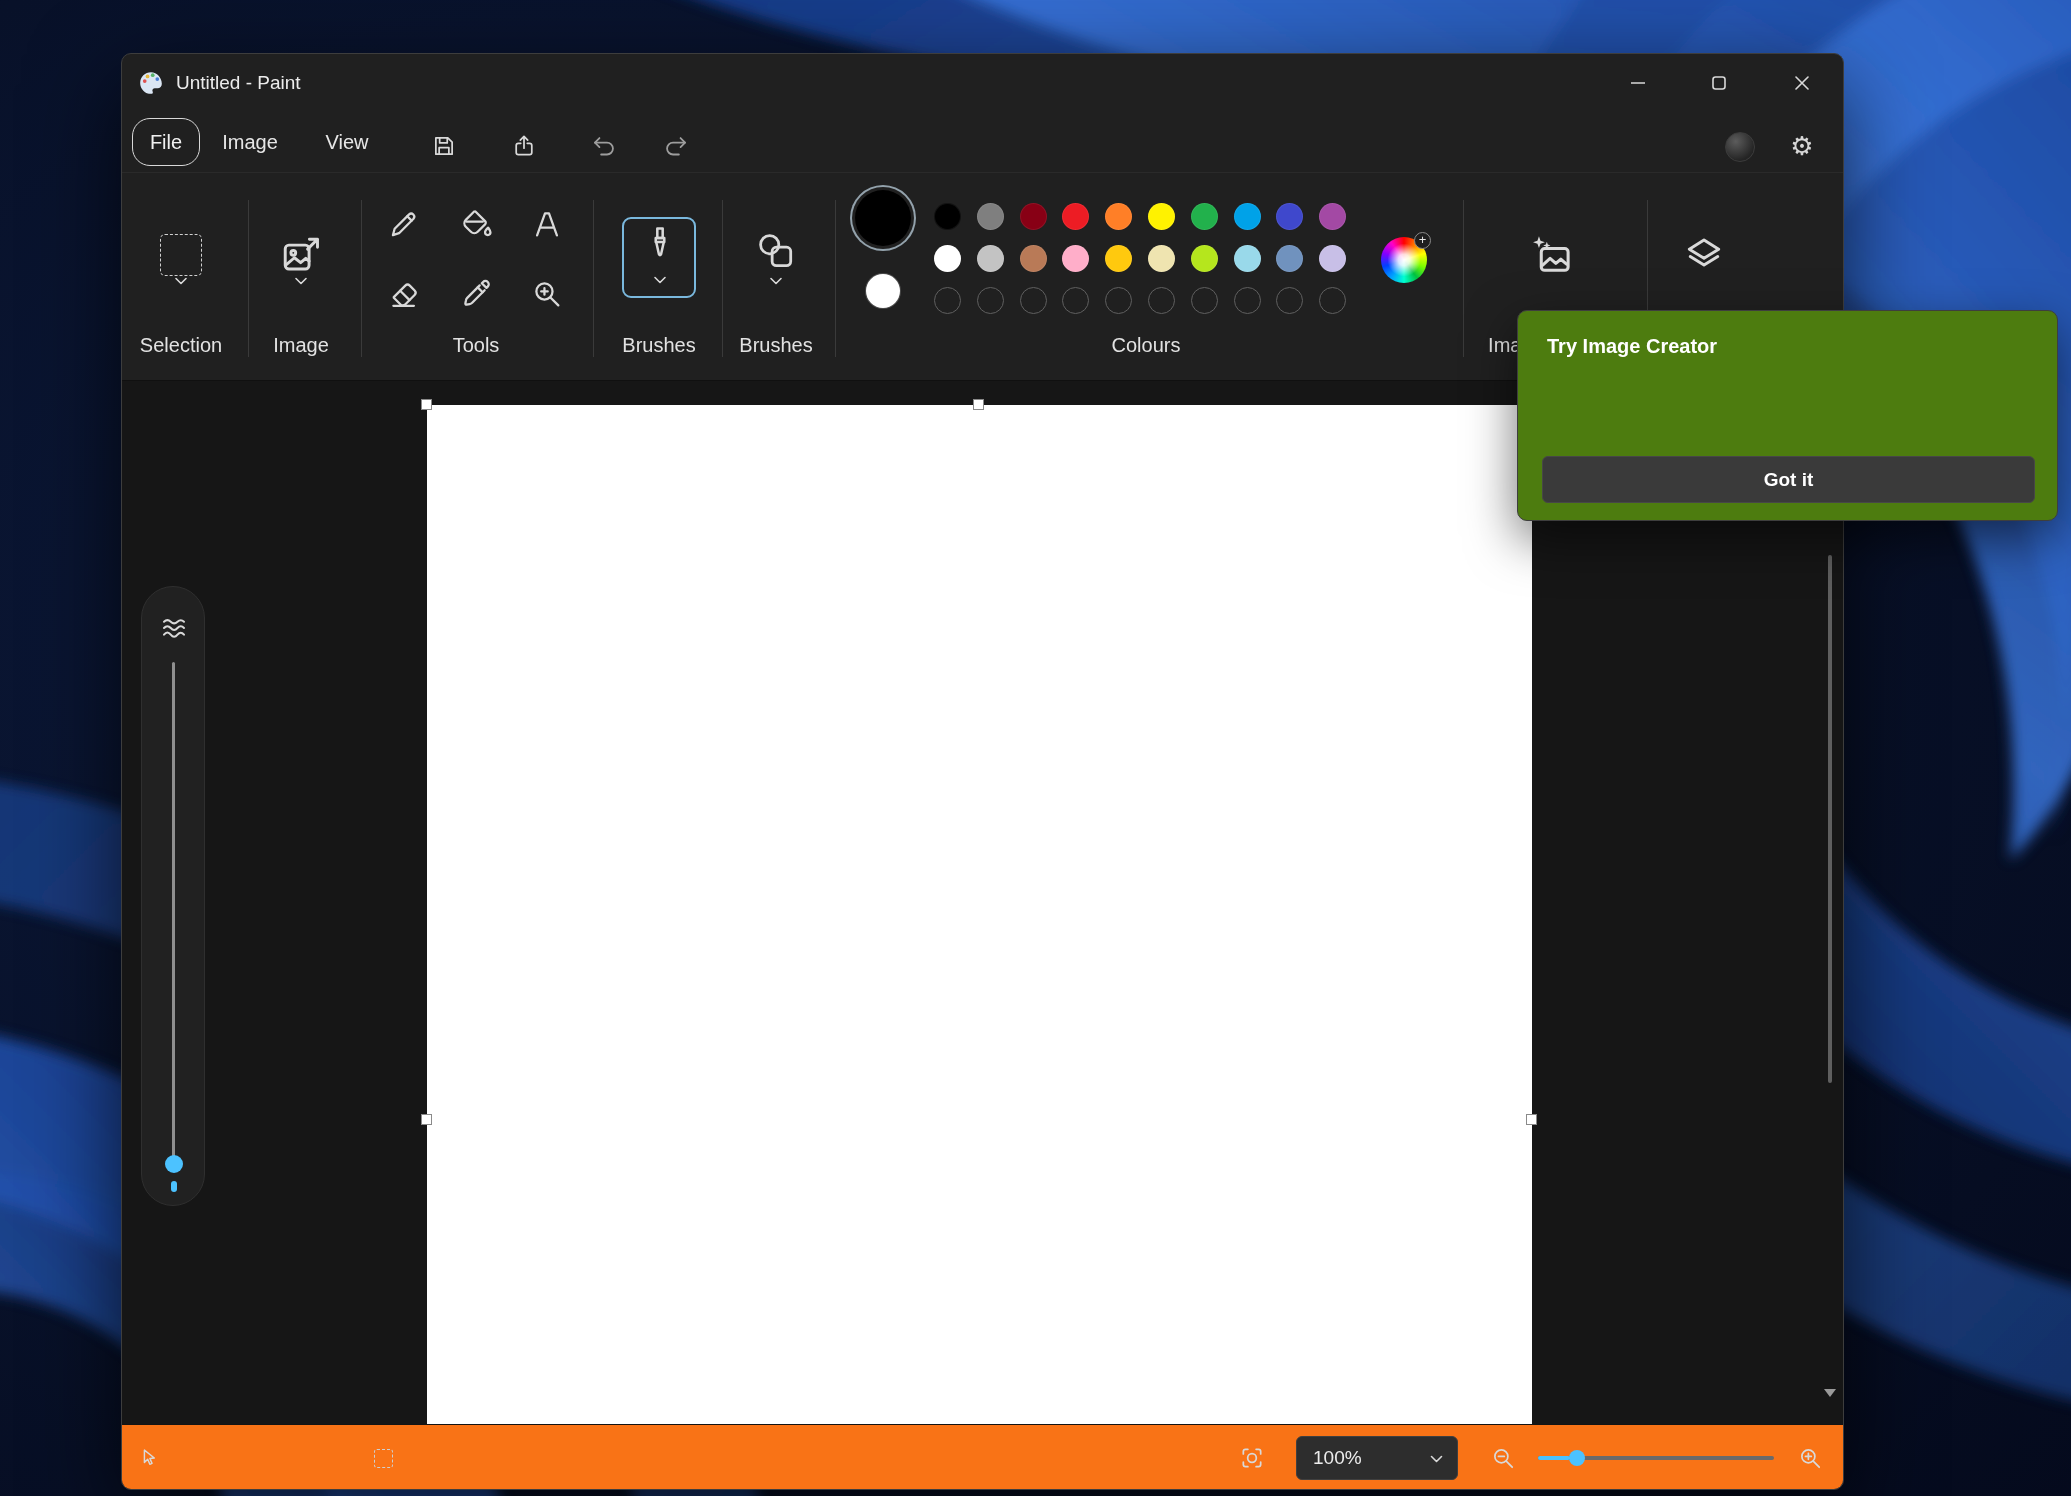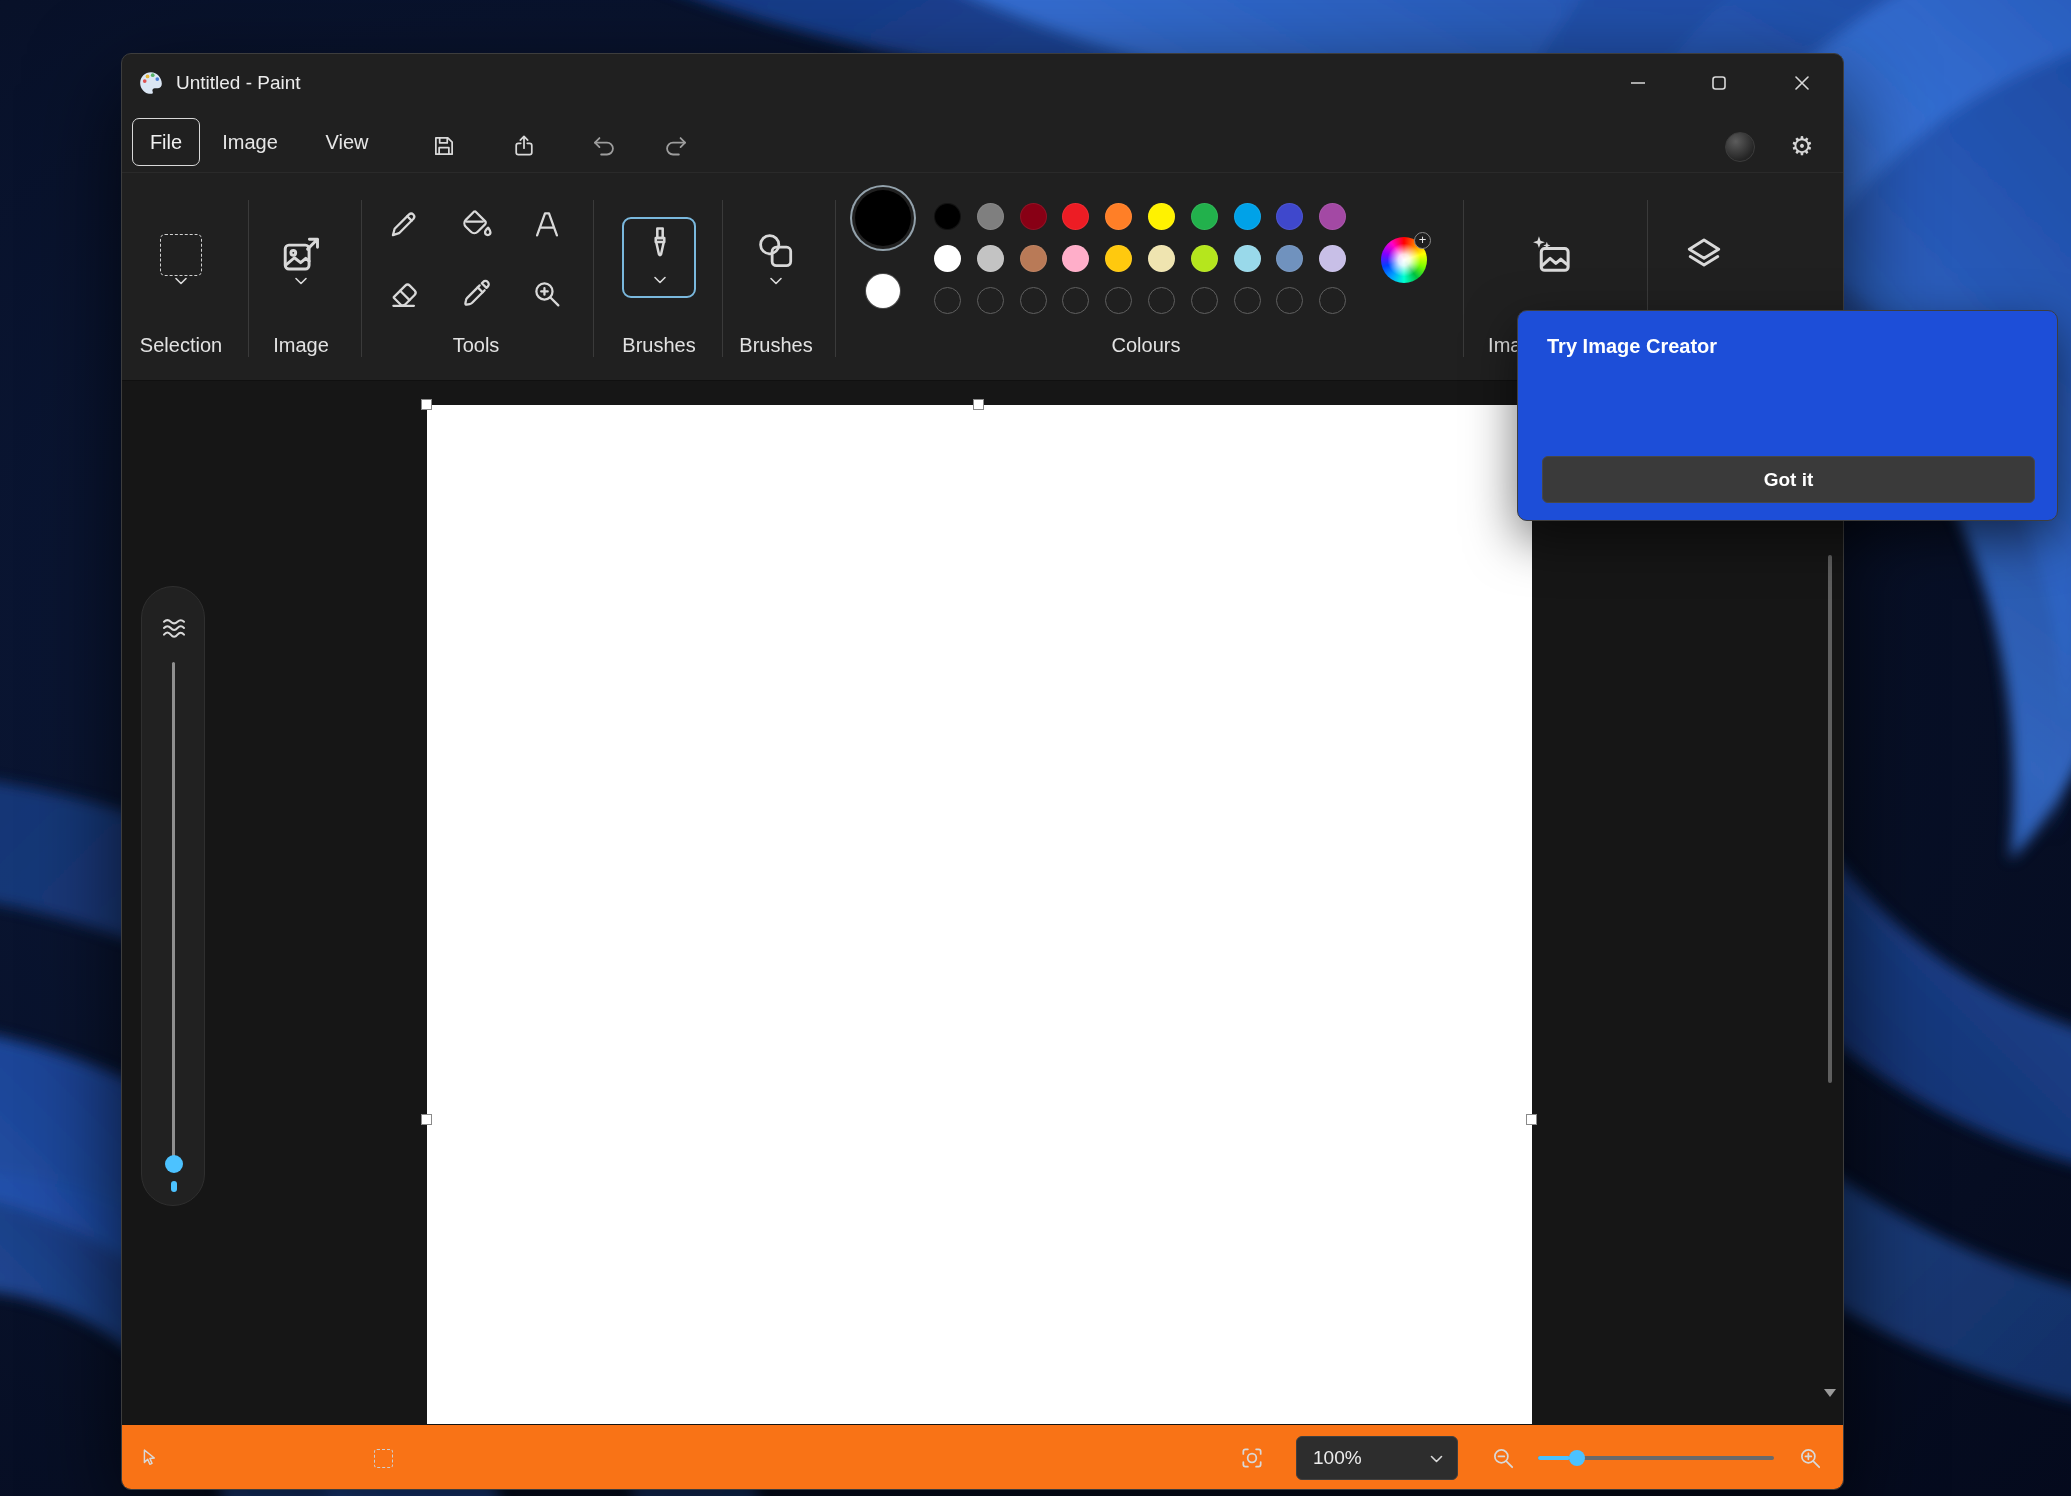--- a/index.html
+++ b/index.html
@@ -14,21 +14,21 @@
   .win { position:absolute; left:121px; top:53px; width:1723px; height:1437px;
          background:#202020; border:1px solid #3d3d3d; border-radius:10px;
          box-shadow:0 30px 90px rgba(0,0,0,.7); z-index:2; overflow:hidden; }
 
   .titlebar { position:absolute; left:0; top:0; width:100%; height:58px; }
   .wtitle { position:absolute; left:54px; top:0; height:58px; line-height:58px; font-size:19px; color:#ececec; white-space:nowrap; }
   .capbtn { position:absolute; top:8px; width:62px; height:42px; display:flex; align-items:center; justify-content:center; border-radius:6px; }
 
   .menubar { position:absolute; left:0; top:58px; width:100%; height:60px; }
   .filebtn { position:absolute; left:10px; top:6px; width:68px; height:48px; border:1.5px solid #d8d8d8;
-             border-radius:7px; font-size:20px; color:#f0f0f0; display:flex; align-items:center; justify-content:center; }
+             border-radius:18px; font-size:20px; color:#f0f0f0; display:flex; align-items:center; justify-content:center; }
   .mtext { position:absolute; top:8px; height:44px; line-height:44px; font-size:20px; color:#e6e6e6; text-align:center; width:64px; }
   .mbtn { position:absolute; top:13px; width:42px; height:42px; display:flex; align-items:center; justify-content:center; border-radius:6px; }
 
   .ribbon { position:absolute; left:0; top:118px; width:100%; height:209px; border-top:1px solid #2a2a2a; border-bottom:1px solid #101010; }
   .ric { position:absolute; display:flex; align-items:center; justify-content:center; }
   .glabel { position:absolute; top:161px; transform:translateX(-50%); font-size:20px; color:#e2e2e2; white-space:nowrap; }
   .gdiv { position:absolute; top:27px; height:157px; width:1px; background:#3a3a3a; }
   .chev { position:absolute; transform:translateX(-50%); }
   .selbox { width:42px; height:42px; border:1.8px dashed #cfcfcf; border-radius:5px; }
   .brushbox { position:absolute; left:500px; top:44px; width:74px; height:81px; border:2px solid #7ab8dd; border-radius:9px; }
@@ -64,21 +64,21 @@
   .sbtn { position:absolute; display:flex; align-items:center; justify-content:center; }
   .zoomdd { position:absolute; left:1174px; top:11px; width:162px; height:44px; background:#2d2d2d;
             border:1px solid #3f3f3f; border-radius:6px; }
   .zoomdd .zval { position:absolute; left:16px; top:0; height:42px; line-height:42px; font-size:19px; color:#ececec; }
   .ztrack { position:absolute; left:1416px; top:31px; width:236px; height:4px; background:#6a6a6a; border-radius:2px; }
   .zactive { position:absolute; left:1416px; top:31px; width:32px; height:4px; background:#4cc2ff; border-radius:2px; }
   .zthumb { position:absolute; left:1447px; top:25px; width:16px; height:16px; border-radius:50%; background:#4cc2ff; }
   .dashsq { width:19px; height:19px; border:1.7px dashed #cfcfcf; border-radius:3px; }
 
   
-  .tip { position:absolute; left:1517px; top:310px; width:541px; height:211px; background:#1d4ed8;
+  .tip { position:absolute; left:1517px; top:310px; width:541px; height:211px; background:#4d7c0f;
          border:1px solid #3e3e3e; border-radius:10px; box-shadow:0 18px 50px rgba(0,0,0,.55); z-index:10; }
   .tip-title { position:absolute; left:29px; top:24px; font-size:20px; font-weight:bold; color:#ffffff; }
   .tip-body  { position:absolute; left:29px; top:60px; width:488px; font-size:20px; line-height:32px;
                color:#e3e3e3; white-space:pre-line; }
   .tip-btn { position:absolute; left:24px; bottom:17px; width:493px; height:47px; background:#3a3a3a;
              border:1px solid #474747; border-radius:6px; display:flex; align-items:center; justify-content:center;
              font-size:19px; color:#ffffff;font-weight:bold; }
 
   
   .ic path, .ic circle, .ic rect, .ic line, .ic polyline

